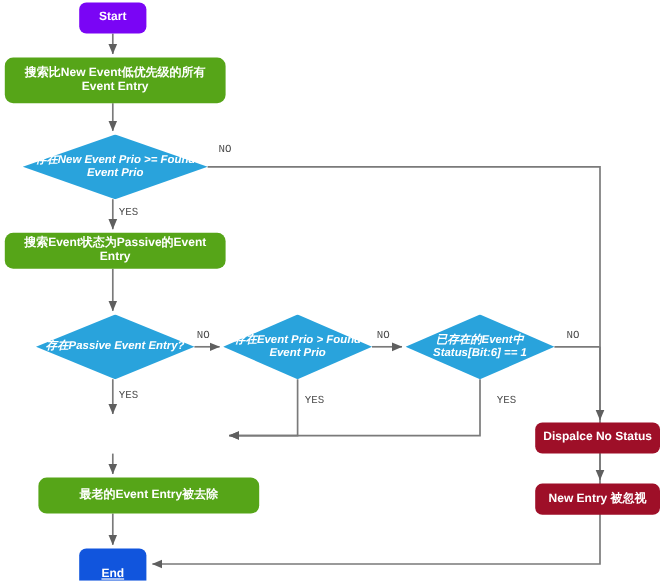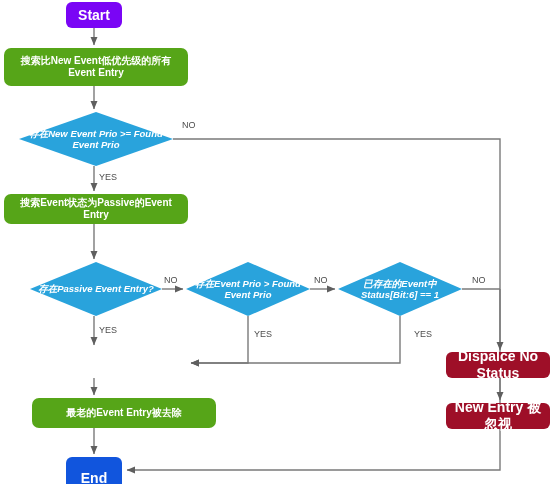--- a/index.html
+++ b/index.html
@@ -39,21 +39,21 @@
   }
   .node .lbl {
     display: block;
     width: 100%;
     padding: 0 4px;
     box-sizing: border-box;
     white-space: pre-line;
   }
   .terminator {
     border-radius: 6px;
-    font-size: 14px;
+    font-size: 10px;
   }
   .process {
     border-radius: 7px;
     font-size: 10px;
   }
   .decision {
     background: transparent !important;
     border-radius: 0;
     font-size: 9.5px;
     font-style: italic;
@@ -70,21 +70,21 @@
     position: relative;
     z-index: 1;
   }
   .edge-label {
     position: absolute;
     font-size: 9px;
     color: #4d4d4d;
     font-weight: normal;
     white-space: nowrap;
     z-index: 4;
-    font-family: Liberation Sans, sans-serif;
+    font-family: Liberation Mono, monospace;
   }
 </style>
 </head>
 <body>
 
 <div id="canvas">
 
   <svg id="edges" viewBox="0 0 554 484" xmlns="http://www.w3.org/2000/svg">
     <defs>
       <marker id="arrowhead" markerWidth="7" markerHeight="7" refX="6" refY="3" orient="auto" markerUnits="strokeWidth">

